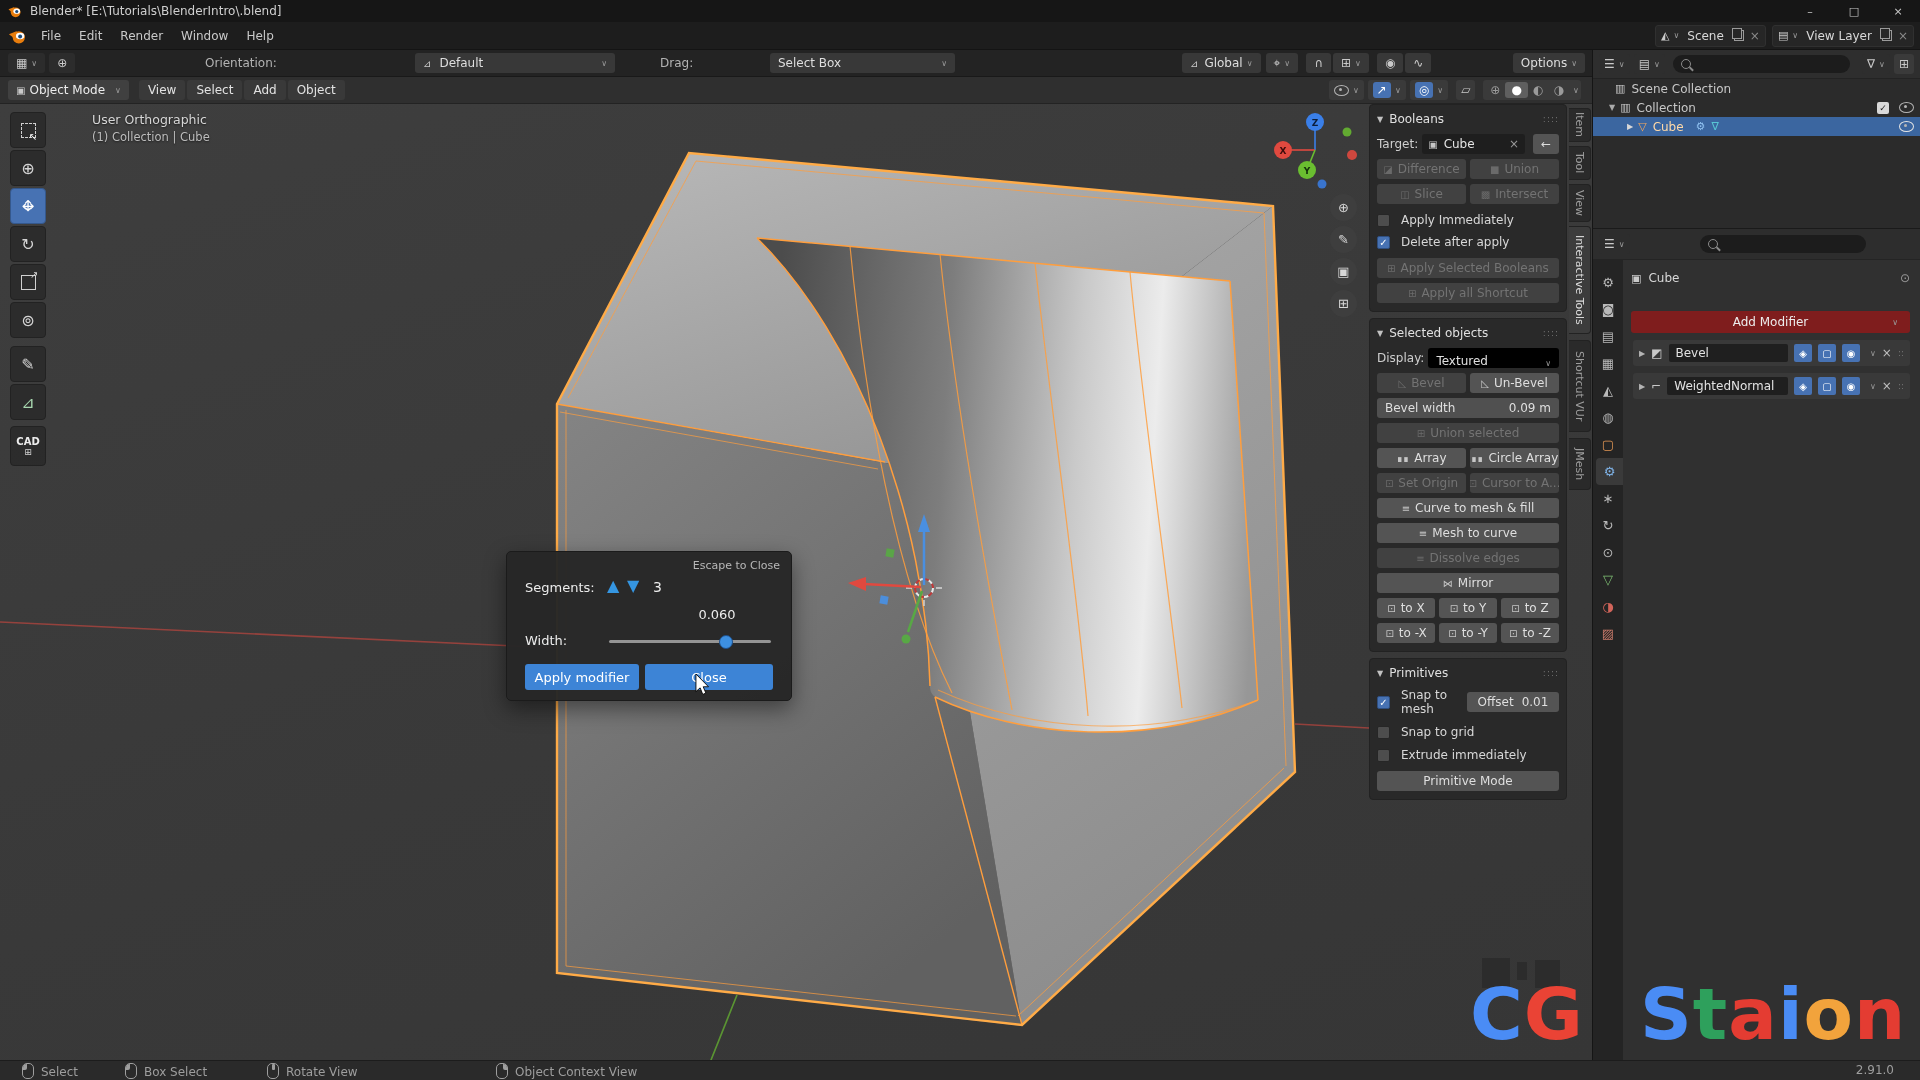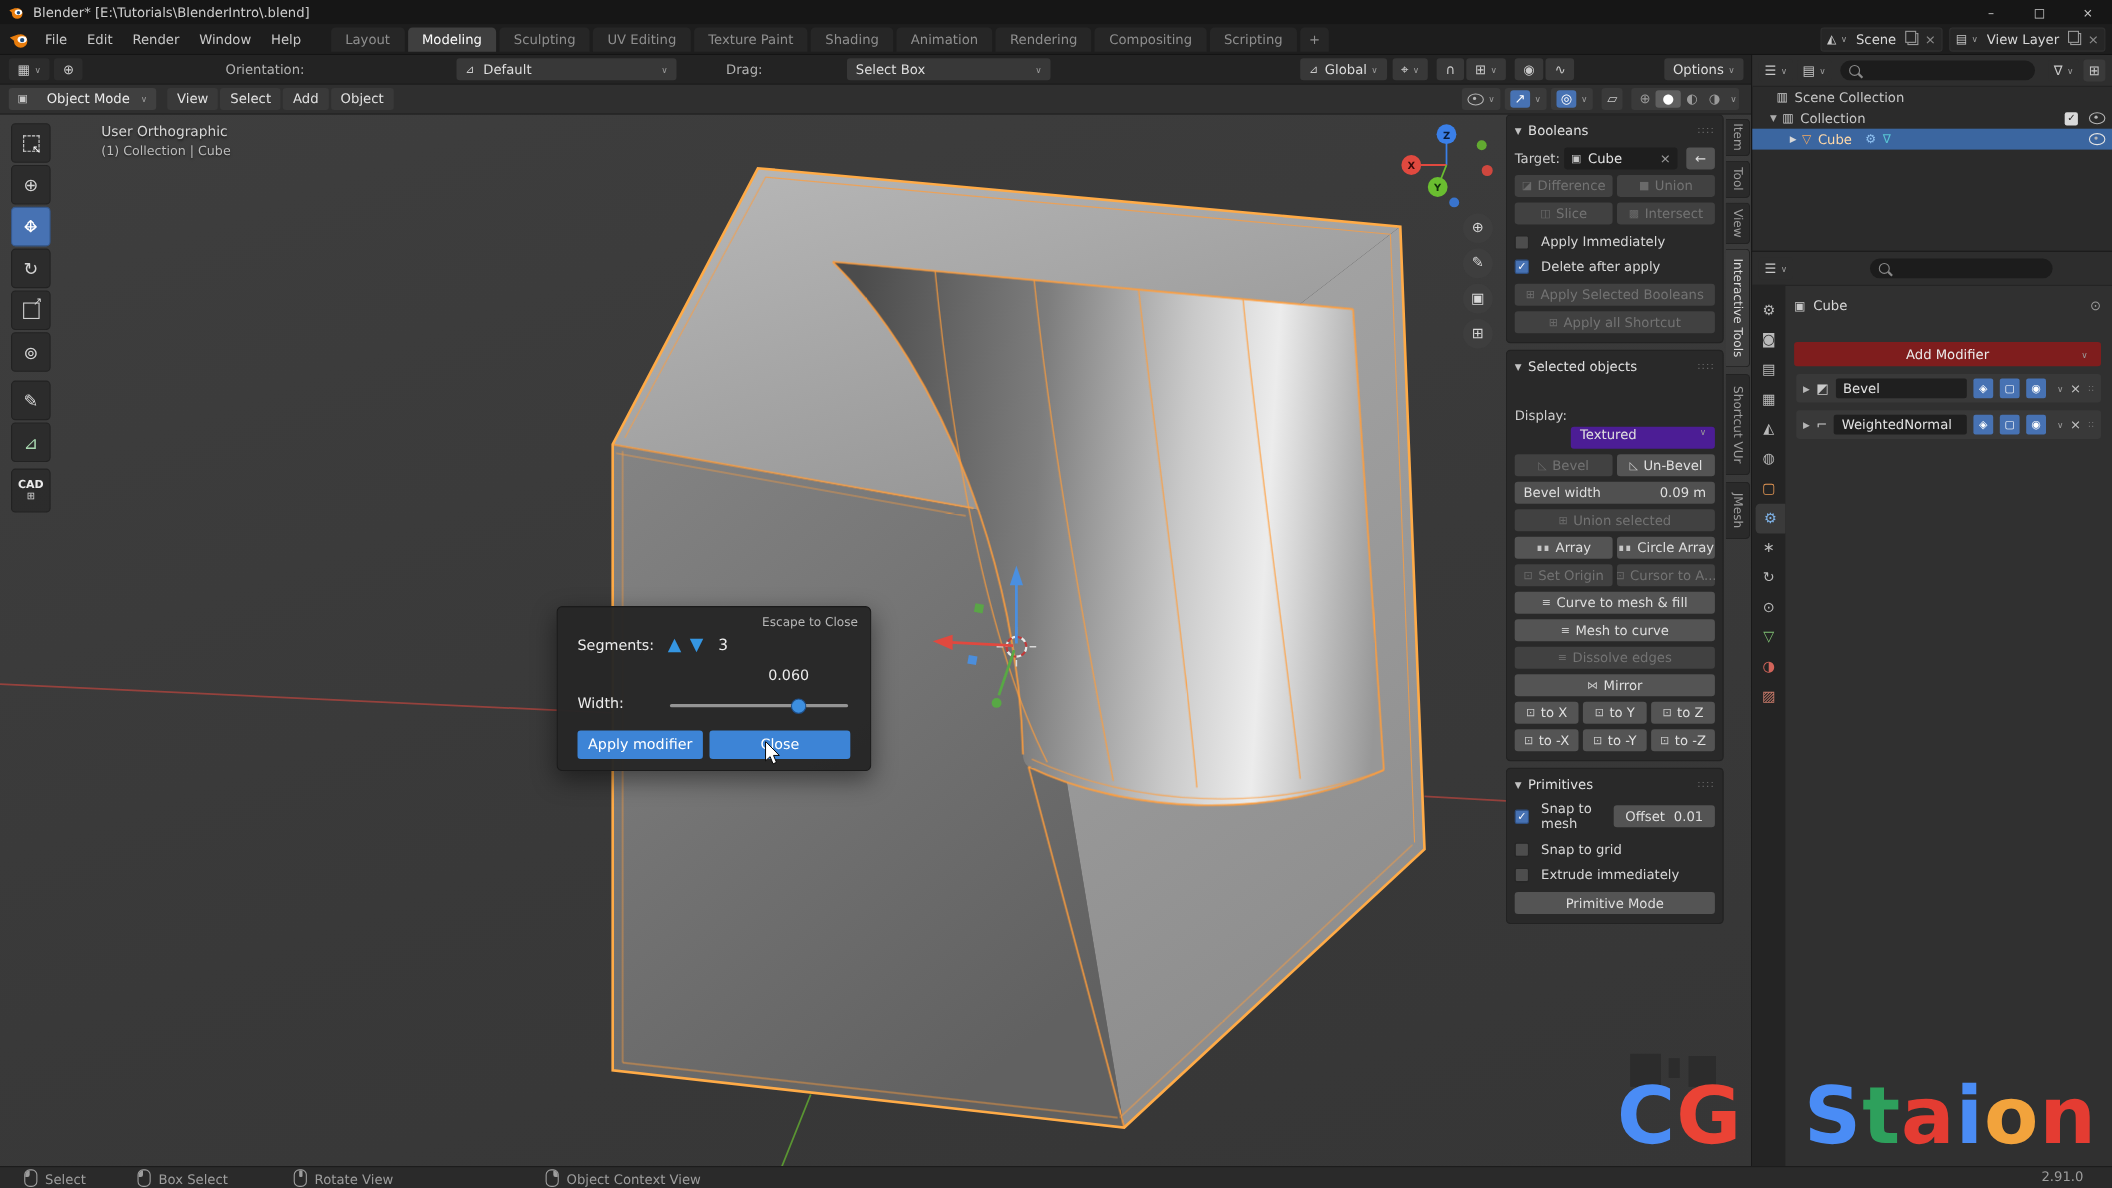--- a/index.html
+++ b/index.html
@@ -59,21 +59,21 @@
   .pbtn.dis{background:#414141;color:#737373;}
   .pbtn.dis .bic{color:#6a6a6a;}
   .pbtn.split{justify-content:space-between;padding:0 8px;background:#505050;}
   .bic{font-size:10px;color:#c6c6c6;}
   .cb{width:13px;height:13px;border-radius:2px;background:#4d4d4d;border:1px solid #262626;box-sizing:border-box;display:flex;align-items:center;justify-content:center;font-size:10px;color:#fff;}
   .cb.on{background:#4772b3;border-color:#2f4f80;}
   .cblbl{color:#d8d8d8;margin-left:7px;}
   .tfield{flex:1;display:flex;align-items:center;gap:6px;background:#1e1e1e;border-radius:3px;height:20px;padding:0 6px;color:#e4e4e4;}
   .tfield .x{margin-left:auto;color:#9a9a9a;}
   .sqbtn{width:26px;height:20px;background:#545454;border-radius:3px;display:flex;align-items:center;justify-content:center;color:#ddd;margin-left:4px;}
-  .ddrop{flex:1;display:flex;align-items:flex-start;background:#4c1d95;border-radius:3px;height:20px;padding:0 8px;color:#e0e0e0;margin-top:40px;}
+  .ddrop{flex:1;display:flex;align-items:flex-end;background:#000000;border-radius:3px;height:20px;padding:0 8px;color:#e0e0e0;}
   .ddrop .caret{margin-left:auto;}
   
   #outliner{left:1592px;top:50px;width:328px;height:178px;background:#2b2b2b;border-left:1px solid #151515;box-sizing:border-box;}
   #outheader{display:flex;align-items:center;height:28px;background:#2e2e2e;border-bottom:1px solid #232323;padding:0 6px;}
   .search{display:flex;align-items:center;background:#1c1c1c;border-radius:10px;height:18px;padding:0 8px;gap:6px;}
   .mag{width:8px;height:8px;border:1.5px solid #8a8a8a;border-radius:50%;position:relative;flex:none;}
   .mag::after{content:'';position:absolute;width:5px;height:1.5px;background:#8a8a8a;transform:rotate(45deg);right:-4px;bottom:-1px;}
   .orow{display:flex;align-items:center;height:19px;color:#c8c8c8;padding:0 6px;}
   .orow .oic{margin-right:6px;font-size:11px;}
   .eye{width:13px;height:9px;border:1.2px solid #b5b5b5;border-radius:50%;position:relative;flex:none;}
@@ -214,33 +214,20 @@
       <path d="M1,8 L10,4.5 L5.5,11.5 Z" fill="#e87d0d"></path>
       <circle cx="12" cy="11.5" r="6.8" fill="#e87d0d"></circle>
       <ellipse cx="13.5" cy="10" rx="4.7" ry="3.5" fill="#fff"></ellipse>
       <circle cx="13.5" cy="10.5" r="2.2" fill="#1b4a7a"></circle>
     </svg>
     <div class="menu-item">File</div>
     <div class="menu-item">Edit</div>
     <div class="menu-item">Render</div>
     <div class="menu-item">Window</div>
     <div class="menu-item">Help</div>
-    <div style="display:flex;align-items:flex-end;margin-left:18px;">
-      <div class="wtab">Layout</div>
-      <div class="wtab active">Modeling</div>
-      <div class="wtab">Sculpting</div>
-      <div class="wtab">UV Editing</div>
-      <div class="wtab">Texture Paint</div>
-      <div class="wtab">Shading</div>
-      <div class="wtab">Animation</div>
-      <div class="wtab">Rendering</div>
-      <div class="wtab">Compositing</div>
-      <div class="wtab">Scripting</div>
-      <div class="wtab" style="padding:4px 8px">+</div>
-    </div>
     <div style="margin-left:auto;display:flex;align-items:center;margin-right:6px;">
       <div class="selpill">
         <span class="glyph" style="font-size:11px">◭</span>
         <span class="caret">∨</span>
         <span style="margin-left:8px;color:#d8d8d8">Scene</span>
         <span class="copy-ic"></span>
         <span style="color:#8a8a8a">×</span>
       </div>
       <div class="selpill">
         <span class="glyph" style="font-size:11px">▤</span>
@@ -301,21 +288,21 @@
     <div class="abs pill" style="right:335px;top:3px">
       <span>Options</span>
         <span class="caret">∨</span>
     </div>
   </div>
 
   <div class="abs" id="vpheader">
     <div class="abs row" style="left:8px;top:3px;">
       <div class="pill" style="background:#404040">
         <span class="glyph" style="font-size:10px">▣</span>
-          <span style="margin-left:17px;color:#ececec">Object Mode</span>
+          <span style="margin-left:4px;color:#ececec">Object Mode</span>
           <span class="caret" style="margin-left:10px">∨</span>
       </div>
       <div class="hmenu" style="margin-left:10px">View</div>
       <div class="hmenu">Select</div>
       <div class="hmenu">Add</div>
       <div class="hmenu">Object</div>
     </div>
     <div class="abs row" style="left:1325px;top:3px;">
       <div class="icpill">
           <span class="eye"></span>

